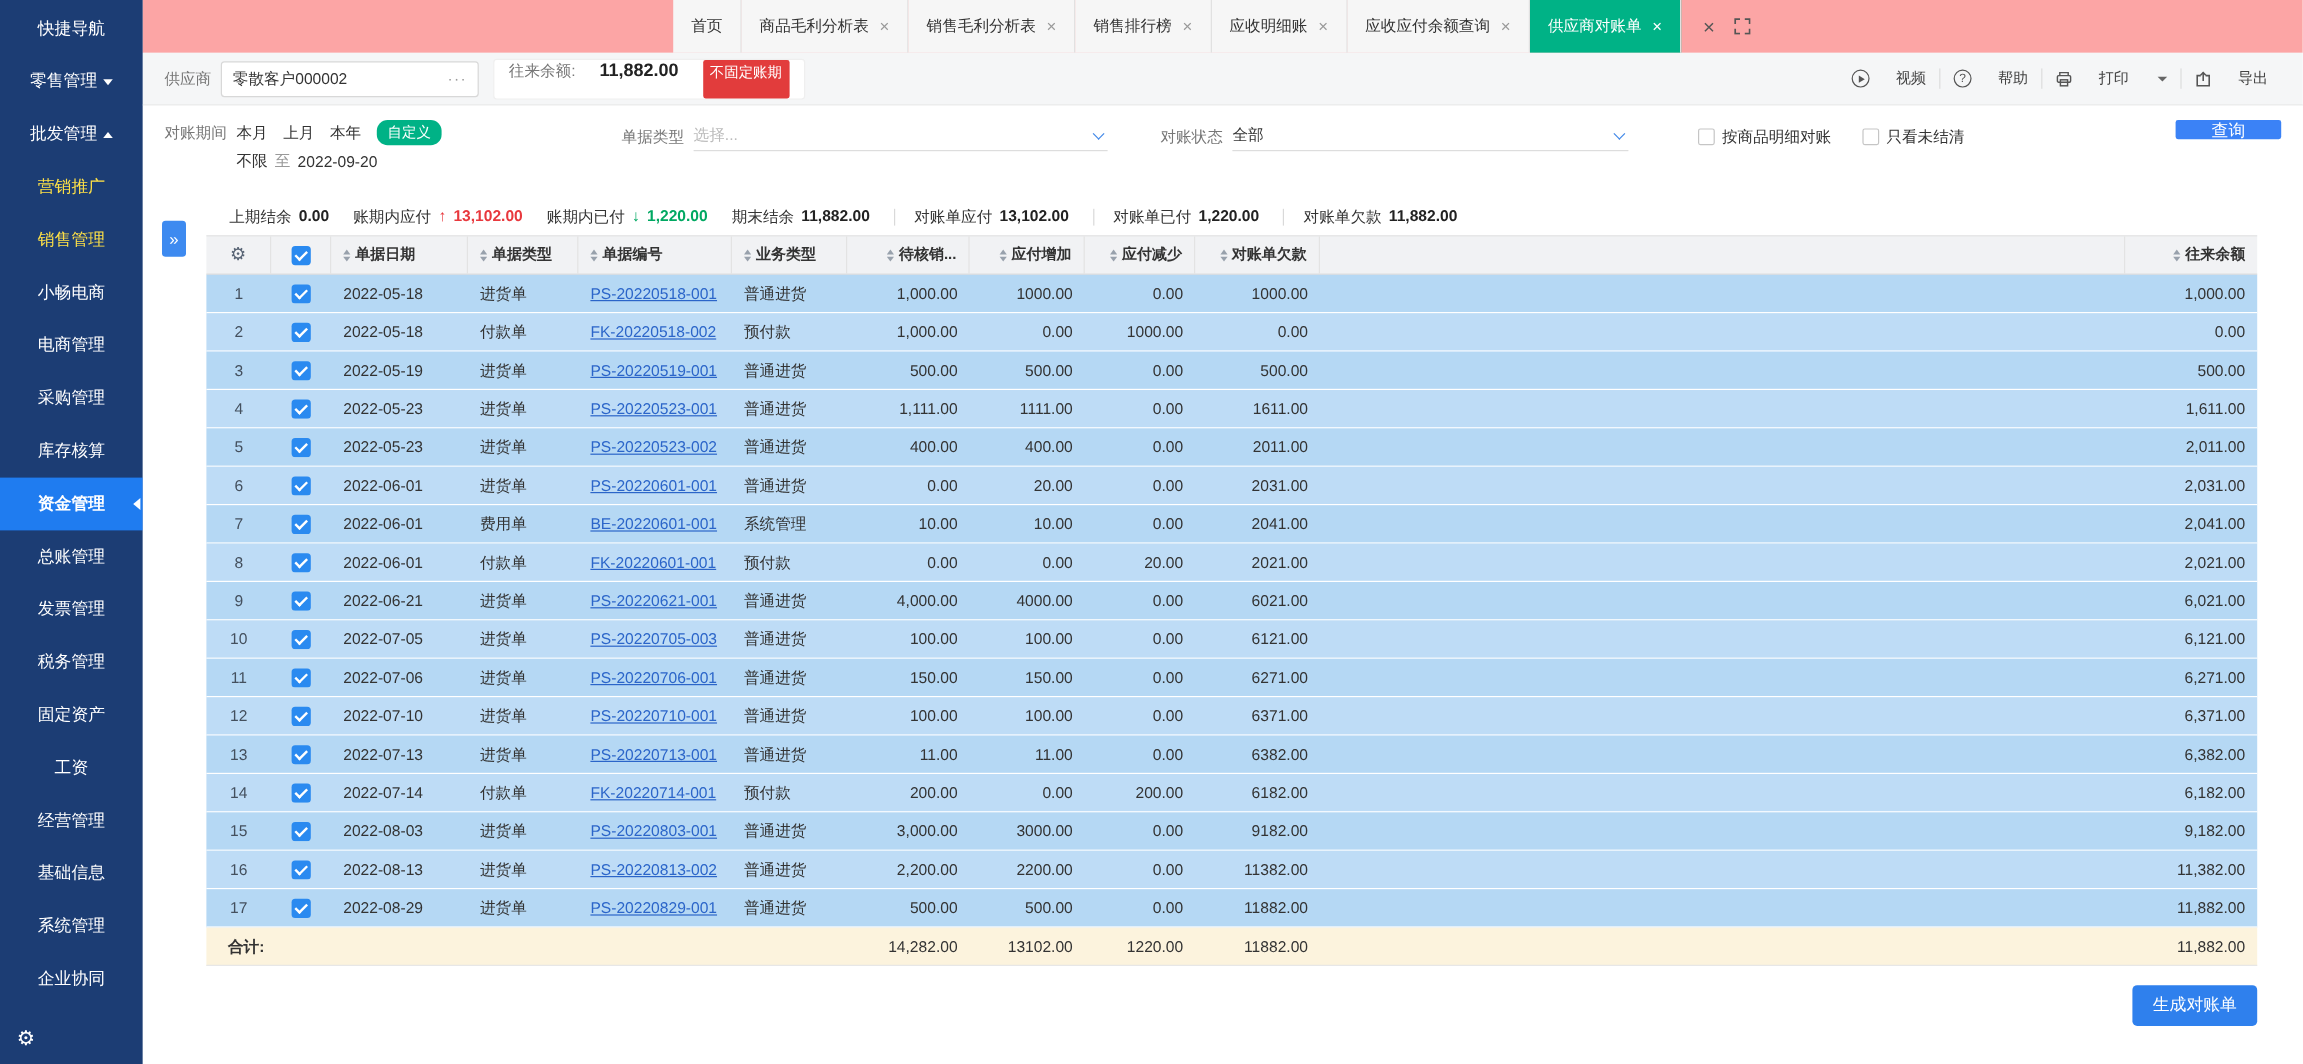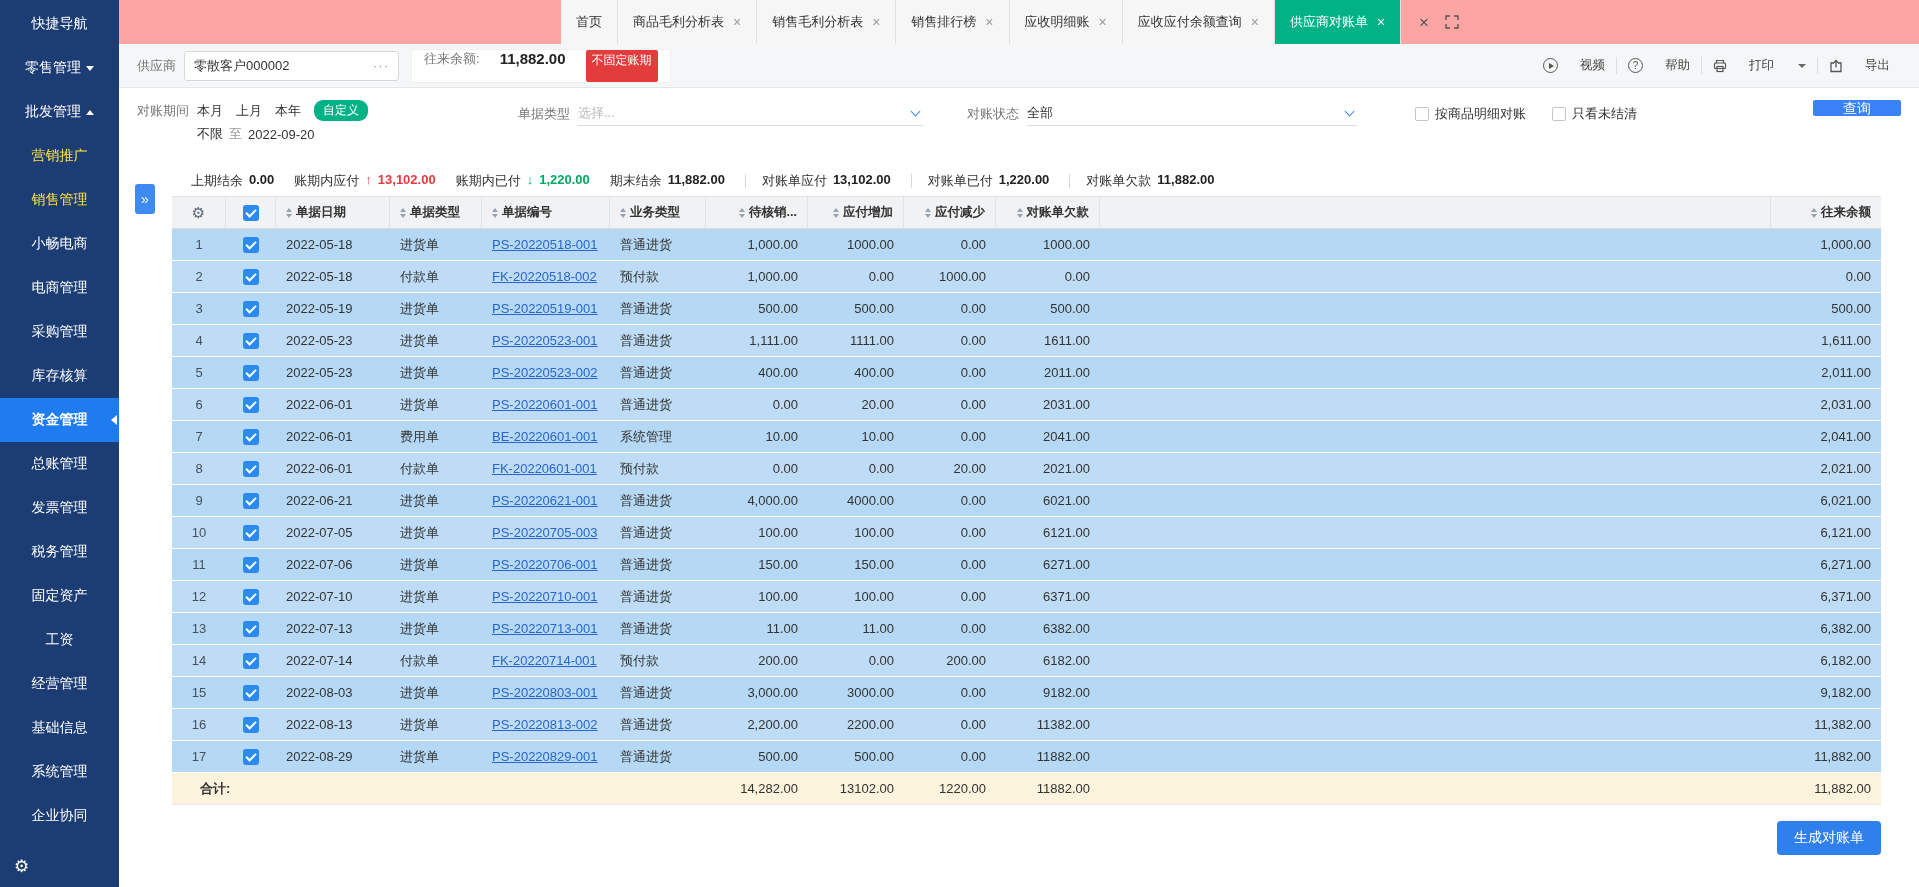--- a/index.html
+++ b/index.html
@@ -93,21 +93,21 @@
 .trow.data.even{background:#bedcf6}
 .cell{padding:0 10px;overflow:hidden;white-space:nowrap;text-overflow:ellipsis}
 .cell.center{text-align:center;color:#44505e;padding:0}
 .cell.num{text-align:right}
 .doclink{color:#2b65c9;text-decoration:underline;cursor:pointer}
 .cb{width:16px;height:16px;border-radius:3px;display:inline-block;position:relative;vertical-align:middle;cursor:pointer}
 .cb.checked{background:#2a8af0}
 .cb.checked::after{content:"";position:absolute;left:5px;top:2px;width:4px;height:8px;border:solid #fff;border-width:0 2px 2px 0;transform:rotate(45deg)}
 .cb.un{background:#fff;border:1px solid #c5c5c5;width:14px;height:14px;border-radius:2px}
 .trow.total{height:32px;background:#fcf3dd;border-bottom:1px solid #e7e7e7;color:#333}
-.total-label{font-weight:bold;padding-left:28px}
+.total-label{font-weight:bold;padding-left:18px}
 .page-footer{display:flex;justify-content:flex-end;padding:16px 38px 0}
 .btn-generate{height:34px;background:#2f80ed;color:#fff;border:none;border-radius:4px;padding:0 17px;font-size:14px;cursor:pointer}
 </style>
 </head>
 <body>
 
 <div class="app">
 
   <aside class="sidebar">
     <nav class="side-nav" id="sidebar-items">

